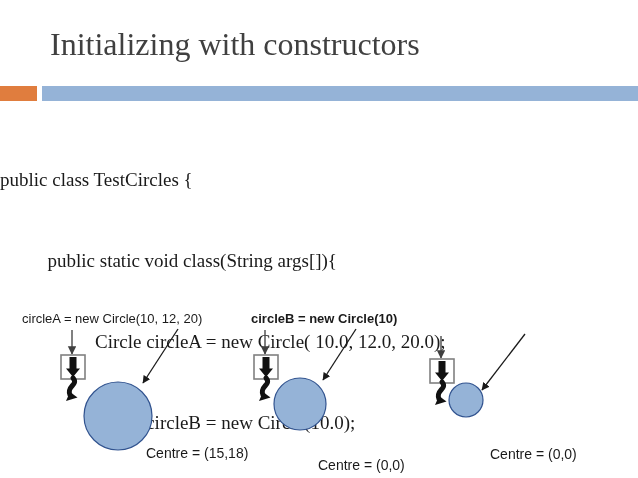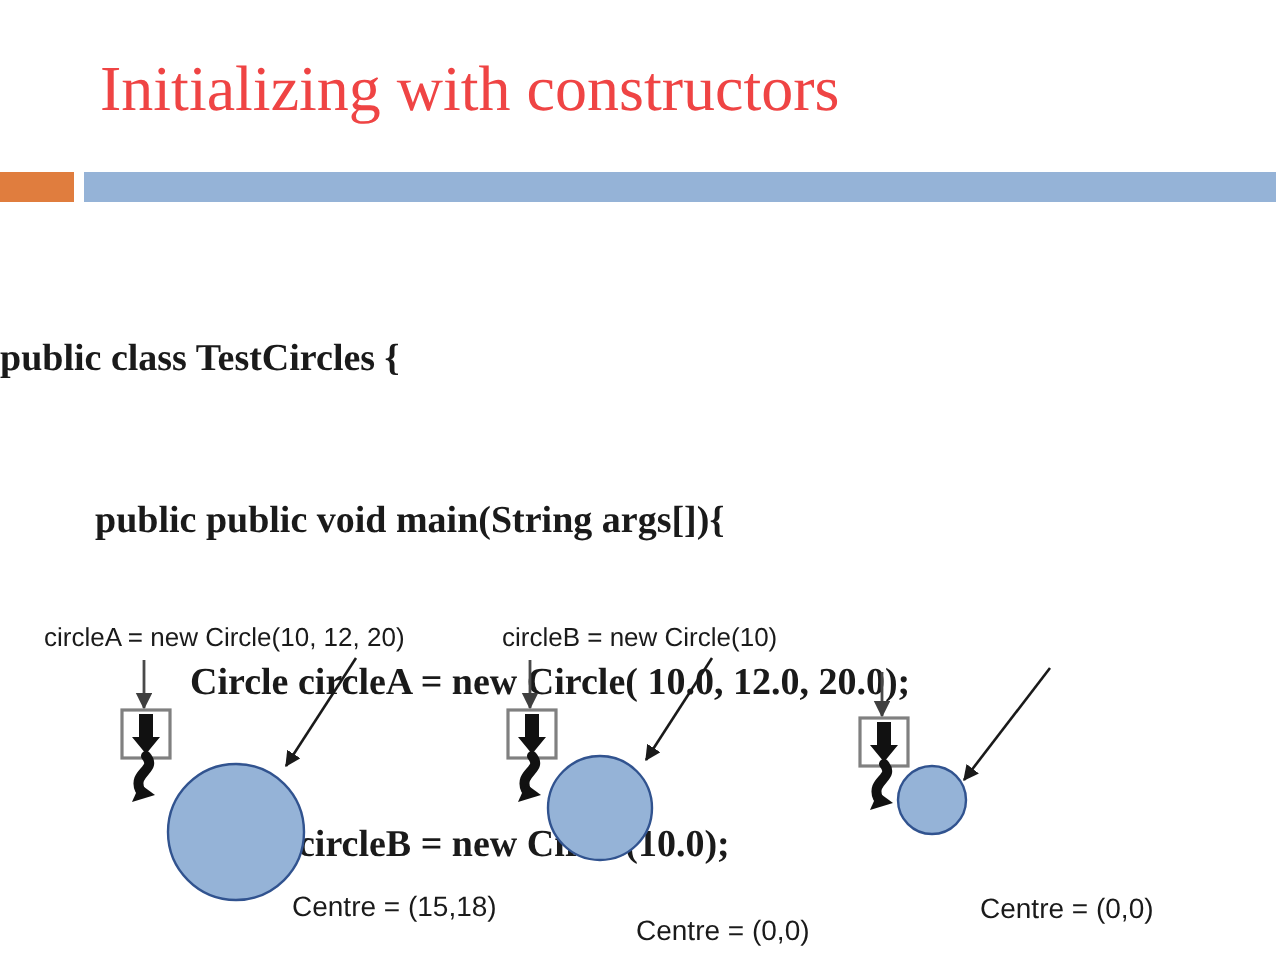--- a/index.html
+++ b/index.html
@@ -18,21 +18,21 @@
 
   
   #slide-title {
     position: absolute;
     left: 50px;
     top: 25px;
     width: 560px;
     font-family: "Liberation Serif", serif;
     font-size: 32px;
     line-height: 38px;
-    color: #ef4444;
+    color: #404040;
     white-space: nowrap;
   }
 
   
   .rule-orange {
     position: absolute;
     left: 0px;
     top: 86px;
     width: 37px;
     height: 15px;
@@ -52,32 +52,32 @@
     position: absolute;
     left: 0px;
     top: 112px;
     width: 638px;
     font-family: "Liberation Serif", serif;
     font-size: 19px;
     line-height: 27px;
     color: #1a1a1a;
     white-space: pre;
   }
-  .code-line { display: block; font-weight: bold; }
+  .code-line { display: block; }
 
   
   .callout {
     position: absolute;
     font-family: "Liberation Sans", sans-serif;
     font-size: 13px;
     color: #1a1a1a;
     white-space: nowrap;
   }
   #callout-a { left: 22px;  top: 311px; text-align: center; }
-  #callout-b { left: 251px; top: 311px; }
+  #callout-b { left: 251px; top: 311px; font-weight: bold; }
   #callout-c { left: 431px; top: 320px; }
 
   
   .valuecap {
     position: absolute;
     font-family: "Liberation Sans", sans-serif;
     font-size: 14px;
     line-height: 19px;
     color: #1a1a1a;
     white-space: pre-line;
@@ -101,21 +101,21 @@
 
 <div id="slide">
 
   <div id="slide-title">Initializing with constructors</div>
 
   <div class="rule-orange"></div>
   <div class="rule-blue"></div>
 
   <div id="code-block">
     <span class="code-line">public class TestCircles {</span>
-    <span class="code-line">          public public void main(String args[]){</span>
+    <span class="code-line">          public static void class(String args[]){</span>
     <span class="code-line">                    Circle circleA = new Circle( 10.0, 12.0, 20.0);</span>
     <span class="code-line">                    Circle circleB = new Circle(10.0);</span>
     
     
     
   </div>
 
   <div class="callout" id="callout-a">circleA = new Circle(10, 12, 20)</div>
   <div class="callout" id="callout-b">circleB = new Circle(10)</div>
 

